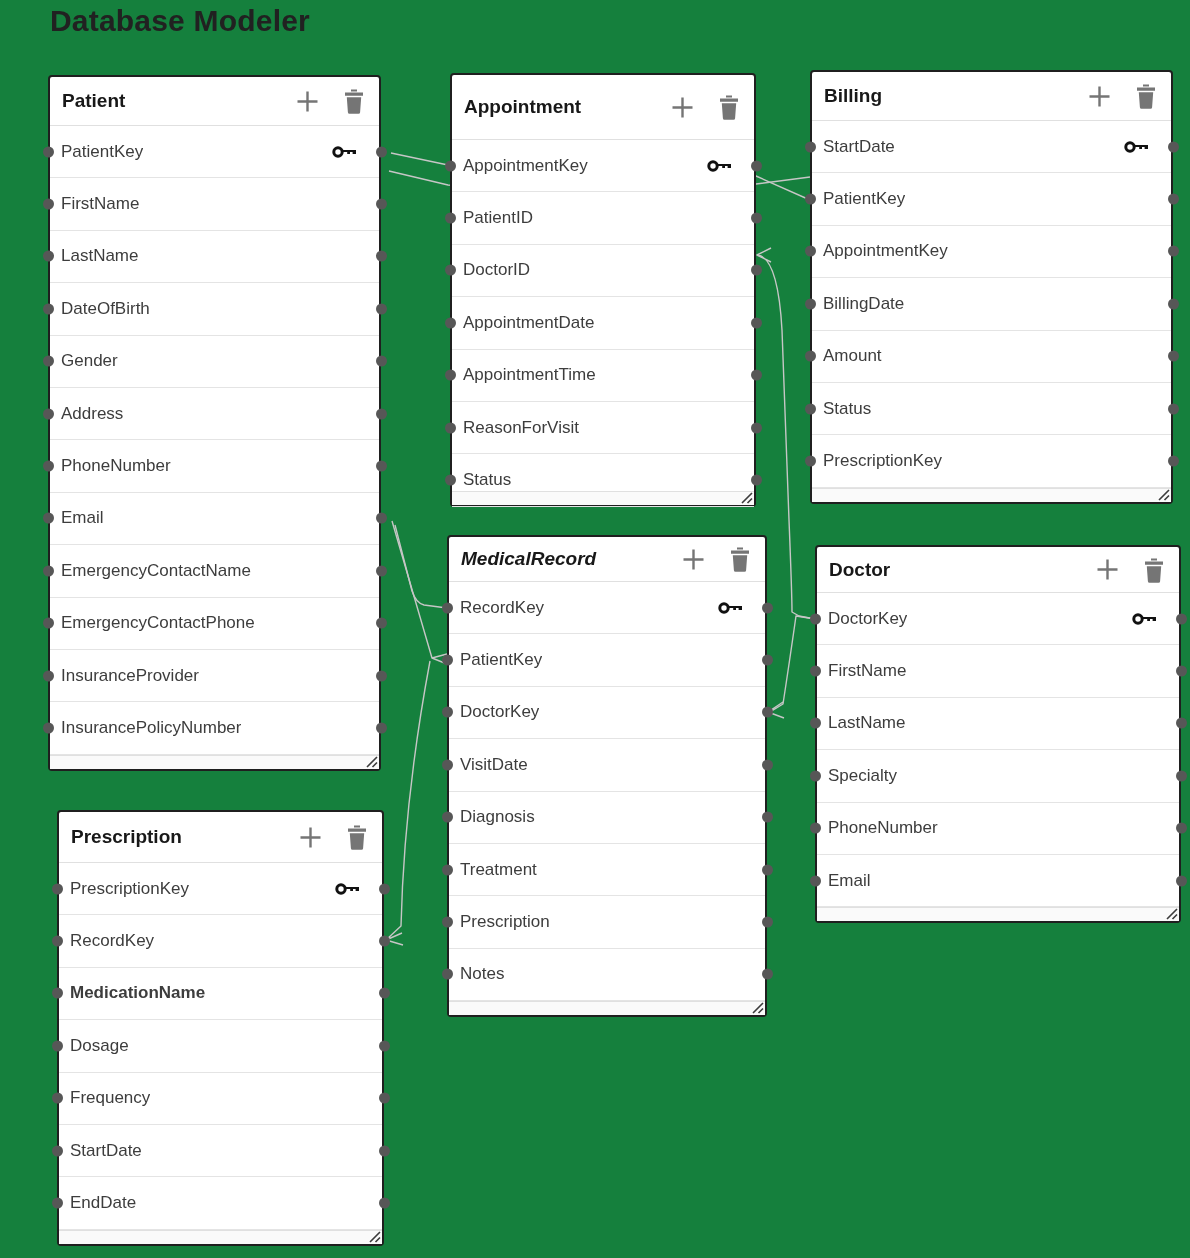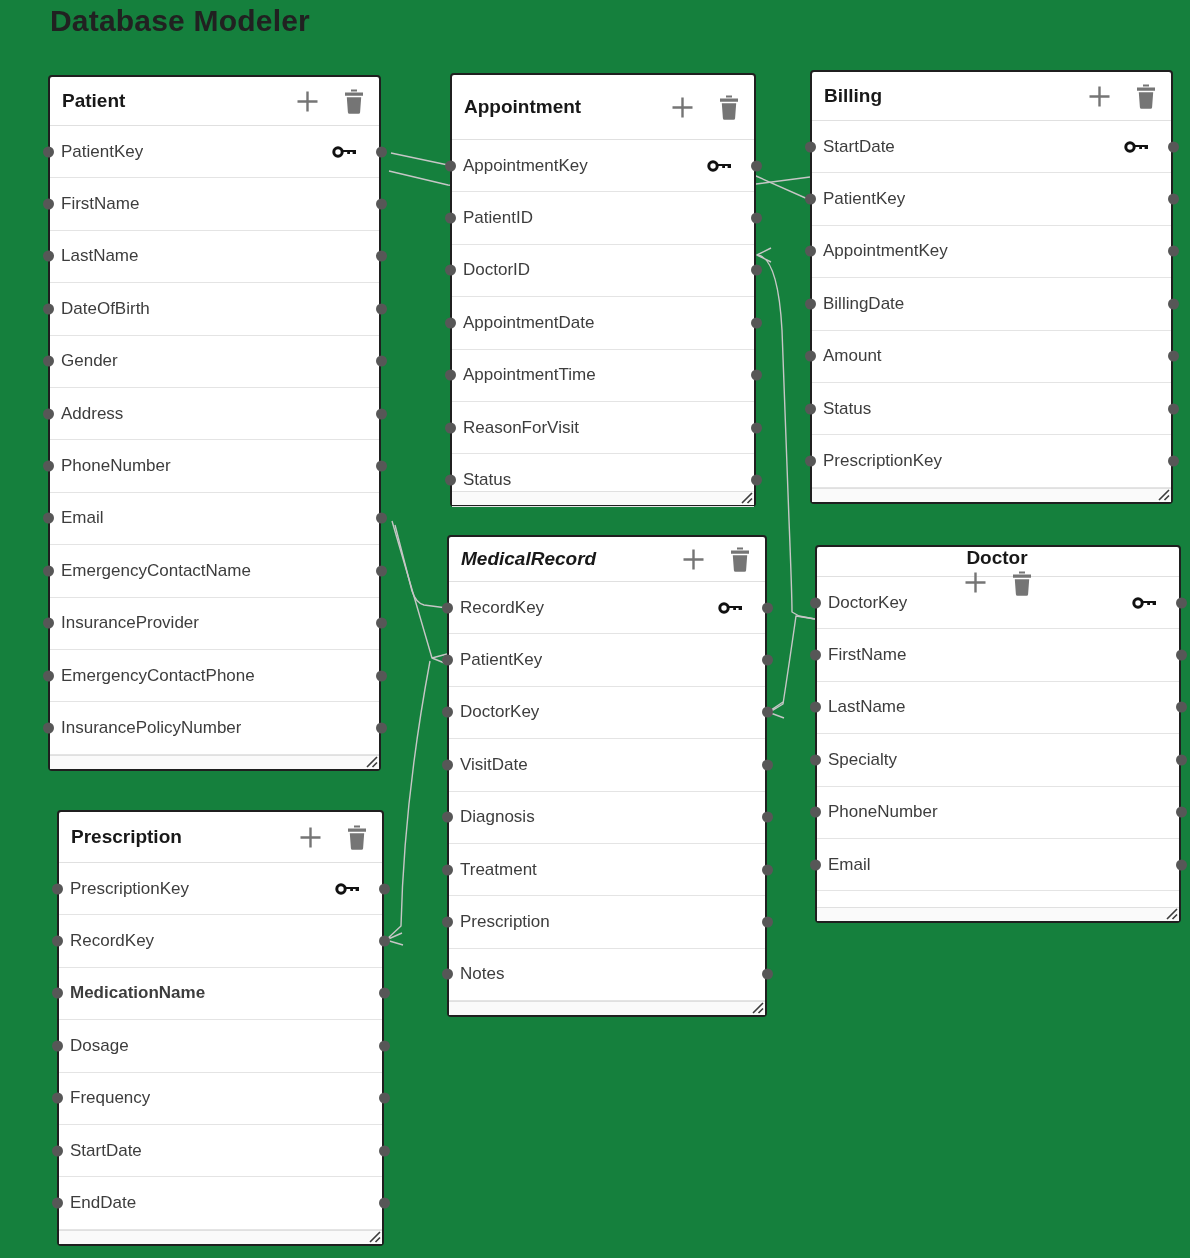--- a/index.html
+++ b/index.html
@@ -95,26 +95,26 @@
         <span class="f-label">Email</span>
         <span class="dot dot-l"></span>
         <span class="dot dot-r"></span>
       </div>
       <div class="t-row" style="height: 52.4px;">
         <span class="f-label">EmergencyContactName</span>
         <span class="dot dot-l"></span>
         <span class="dot dot-r"></span>
       </div>
       <div class="t-row" style="height: 52.4px;">
+        <span class="f-label">EmergencyContactPhone</span>
+        <span class="dot dot-l"></span>
+        <span class="dot dot-r"></span>
+      </div>
+      <div class="t-row" style="height: 52.4px;">
         <span class="f-label">InsuranceProvider</span>
-        <span class="dot dot-l"></span>
-        <span class="dot dot-r"></span>
-      </div>
-      <div class="t-row" style="height: 52.4px;">
-        <span class="f-label">EmergencyContactPhone</span>
         <span class="dot dot-l"></span>
         <span class="dot dot-r"></span>
       </div>
       <div class="t-row" style="height: 52.4px;">
         <span class="f-label">InsurancePolicyNumber</span>
         <span class="dot dot-l"></span>
         <span class="dot dot-r"></span>
       </div>
       <div class="t-footer" style="height: 13px;">
         <svg class="rs" width="14" height="14" viewBox="0 0 14 14">
@@ -295,21 +295,21 @@
         <span class="dot dot-l"></span>
         <span class="dot dot-r"></span>
       </div>
       <div class="t-footer" style="height: 13px;">
         <svg class="rs" width="14" height="14" viewBox="0 0 14 14">
           <path d="M3 13 L13 3 M8.5 13 L13 8.5" stroke="#3c3c3c" stroke-width="1.6" fill="none"></path>
         </svg>
       </div>
     </div>
     <div class="table" style="left: 815px; top: 545px; width: 366px; height: 378.4px;">
-      <div class="t-header" style="height: 30px; flex-direction: column;">
+      <div class="t-header" style="height: 46px;">
         <span class="t-title">Doctor</span>
         <span class="t-actions">
           <svg width="27" height="27" viewBox="0 0 27 27">
             <path d="M13.5 3.5 V23.5 M3.5 13.5 H23.5" stroke="#757575" stroke-width="2.4" fill="none"></path>
           </svg>
           <svg width="22" height="26" viewBox="0 0 22 26">
             <path d="M8 1.5 h6 v2 h-6 z M2 4.5 h18 v3.2 h-18 z" fill="#757575"></path>
             <path d="M3.8 9.3 h14.4 l-1.1 15 a1.6 1.6 0 0 1 -1.6 1.5 h-9 a1.6 1.6 0 0 1 -1.6 -1.5 z" fill="#757575"></path>
           </svg>
         </span>

